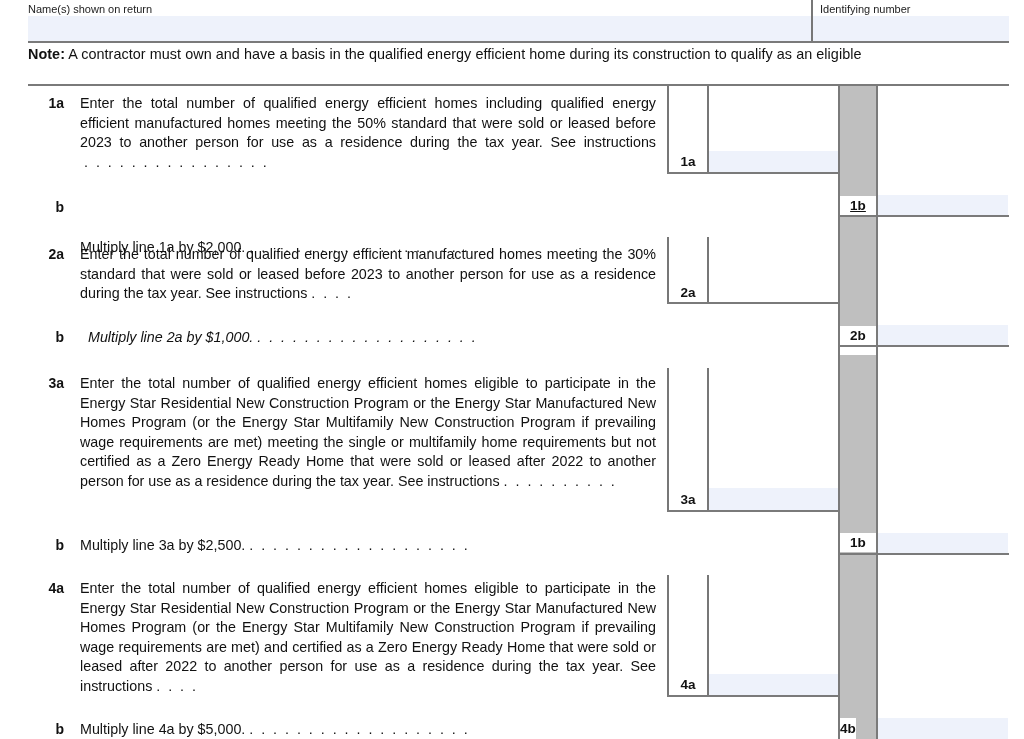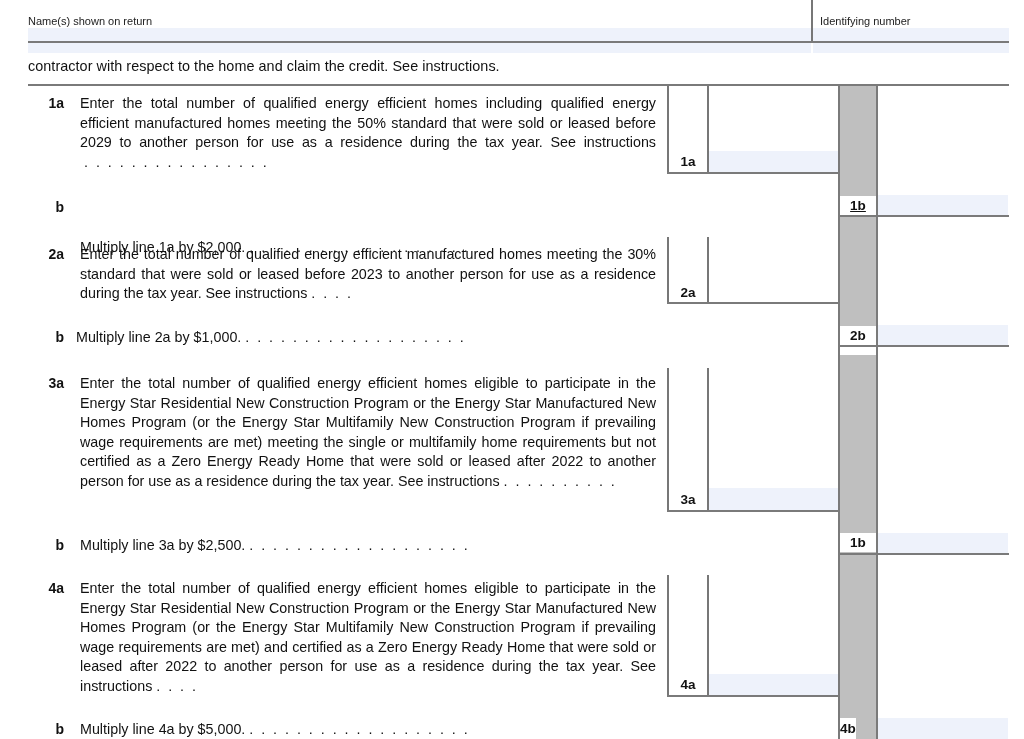--- a/index.html
+++ b/index.html
@@ -1,18 +1,18 @@
 <!DOCTYPE html>
 <html><head>
 <meta charset="utf-8">
 <style>
   html, body { margin:0; padding:0; background:#ffffff; }
   body { width:1024px; height:739px; position:relative; overflow:hidden;
          font-family:"Liberation Sans", sans-serif; color:#111; }
-  .abs { position:absolute;margin-top:12px; }
+  .abs { position:absolute; }
   .hdr-label { font-size:11px; color:#222; }
   .hdr-label.bold { font-weight:normal; }
   .field-band { background:#eef2fb; }
   .hline { position:absolute; height:2px; background:#7a7a7a; }
   .vline { position:absolute; width:2px; background:#777; }
   .note { font-size:14.4px; line-height:17px; letter-spacing:0.05px; }
   .note b { font-weight:bold; }
   .line-num { position:absolute; font-size:14px; font-weight:bold; text-align:right; width:30px; }
   .line-text { position:absolute; font-size:14.3px; line-height:19.6px; text-align:justify; text-align-last:left; }
   .dots { letter-spacing:0px; white-space:pre; }
@@ -27,30 +27,30 @@
 <div class="abs field-band" style="left:28px;top:16px;width:783px;height:25px;"></div>
 
 <div class="vline" style="left:811px;top:0px;height:42px;"></div>
 
 <div class="abs hdr-label bold" style="left:820px;top:3px;">Identifying number</div>
 <div class="abs field-band" style="left:813px;top:16px;width:196px;height:25px;"></div>
 
 <div class="hline" style="left:28px;top:41px;width:981px;"></div>
 
 <div class="abs note" style="left:28px;top:46px;width:985px;">
-  <div style="white-space:nowrap;">contractor with respect to the home and claim the credit. See instructions.</div>
+  <div style="white-space:nowrap;"><b>Note:</b><span> A contractor must own and have a basis in the qualified energy efficient home during its construction to qualify as an eligible</span></div>
 </div>
 
 <div class="hline" style="left:28px;top:84px;width:981px;"></div>
 
 <div class="gray-col" style="top:86px;height:660px;"></div>
 
 <div class="line-num" style="left:34px;top:95px;">1a</div>
 <div class="line-text" style="left:80px;top:94px;width:576px;">
-  <span>Enter the total number of qualified energy efficient homes including qualified energy efficient manufactured homes meeting the 50% standard that were sold or leased before 2029 to another person for use as a residence during the tax year. See instructions</span><span class="dots"> .  .  .  .  .  .  .  .  .  .  .  .  .  .  .  .</span>
+  <span>Enter the total number of qualified energy efficient homes including qualified energy efficient manufactured homes meeting the 50% standard that were sold or leased before 2023 to another person for use as a residence during the tax year. See instructions</span><span class="dots"> .  .  .  .  .  .  .  .  .  .  .  .  .  .  .  .</span>
 </div>
 
 <div class="vline" style="left:667px;top:86px;height:87px;"></div>
 <div class="vline" style="left:707px;top:86px;height:87px;"></div>
 <div class="box-label" style="left:669px;top:154px;width:38px;">1a</div>
 <div class="input-band" style="left:709px;top:151px;width:129px;height:21px;"></div>
 <div class="hline" style="left:667px;top:172px;width:172px;"></div>
 
 <div class="line-num" style="left:34px;top:199px;">b</div>
 <div class="line-text" style="left:80px;top:198px;width:760px;white-space:nowrap;margin-top:40px;">
@@ -64,21 +64,21 @@
 <div class="line-text" style="left:80px;top:245px;width:576px;">
   <span>Enter the total number of qualified energy efficient manufactured homes meeting the 30% standard that were sold or leased before 2023 to another person for use as a residence during the tax year. See instructions</span><span class="dots"> .  .  .  .</span>
 </div>
 <div class="vline" style="left:667px;top:237px;height:66px;"></div>
 <div class="vline" style="left:707px;top:237px;height:66px;"></div>
 <div class="box-label" style="left:669px;top:285px;width:38px;">2a</div>
 <div class="input-band" style="left:709px;top:283px;width:129px;height:19px;background:transparent;"></div>
 <div class="hline" style="left:667px;top:302px;width:172px;"></div>
 
 <div class="line-num" style="left:34px;top:329px;">b</div>
-<div class="line-text" style="left:76px;top:328px;width:760px;white-space:nowrap;">
+<div class="line-text" style="left:88px;top:328px;width:760px;white-space:nowrap;font-style:italic;">
   <span>Multiply line 2a by $1,000.</span><span class="dots"> .  .  .  .  .  .  .  .  .  .  .  .  .  .  .  .  .  .  .</span>
 </div>
 <div class="box-label" style="left:840px;top:326px;width:36px;height:29px;line-height:20px;">2b</div>
 <div class="input-band" style="left:878px;top:325px;width:130px;height:20px;"></div>
 <div class="hline" style="left:838px;top:345px;width:171px;"></div>
 
 <div class="line-num" style="left:34px;top:375px;">3a</div>
 <div class="line-text" style="left:80px;top:374px;width:576px;">
   <span>Enter the total number of qualified energy efficient homes eligible to participate in the Energy Star Residential New Construction Program or the Energy Star Manufactured New Homes Program (or the Energy Star Multifamily New Construction Program if prevailing wage requirements are met) meeting the single or multifamily home requirements but not certified as a Zero Energy Ready Home that were sold or leased after 2022 to another person for use as a residence during the tax year. See instructions</span><span class="dots"> .  .  .  .  .  .  .  .  .  .</span>
 </div>

